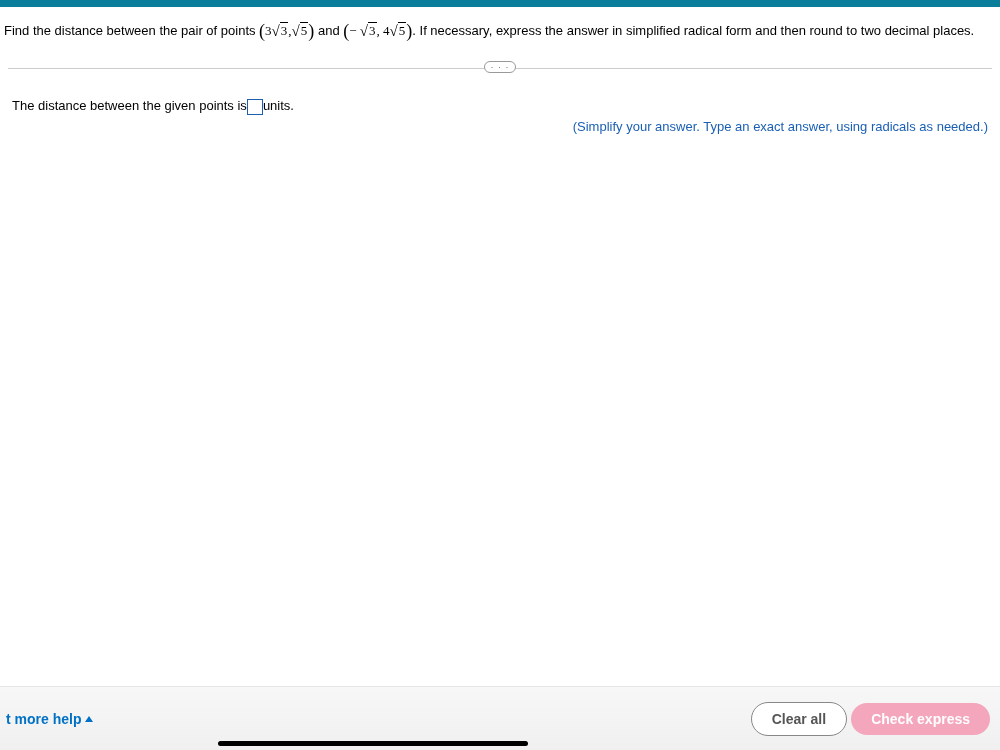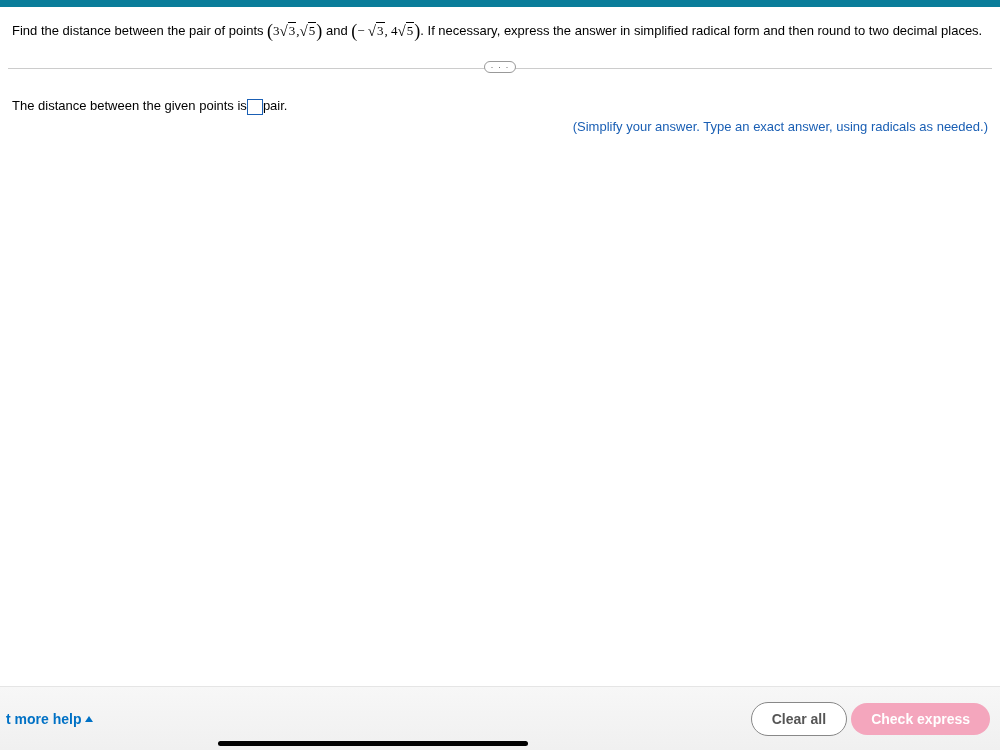--- a/index.html
+++ b/index.html
@@ -16,21 +16,21 @@
       position: relative;
       background: #fff;
       overflow: hidden;
     }
     .top-bar {
       width: 100%;
       height: 7px;
       background: #0a7d9a;
     }
     .question-area {
-      padding: 12px 12px 10px 12px;
+      padding: 12px 12px 10px 4px;
     }
     .question-text {
       font-size: 13px;
       line-height: 1.4;
       color: #000;
     }
     .math {
       font-family: "Times New Roman", serif;
       font-style: normal;
     }
@@ -180,21 +180,21 @@
 
 <div class="divider-row">
   <div class="divider-line"></div>
   <div class="divider-pill">· · ·</div>
 </div>
 
 <div class="answer-area">
   <div class="answer-line">
     <span>The distance between the given points is</span>
     <input type="text" class="answer-input" value="" style="">
-    <span>pair.</span>
+    <span>units.</span>
   </div>
   <div class="hint-text">(Simplify your answer. Type an exact answer, using radicals as needed.)</div>
 </div>
 
 <div class="footer">
   <div class="more-help">
     <span>t more help</span>
     <span class="triangle-up"></span>
   </div>
   <div class="footer-right">

